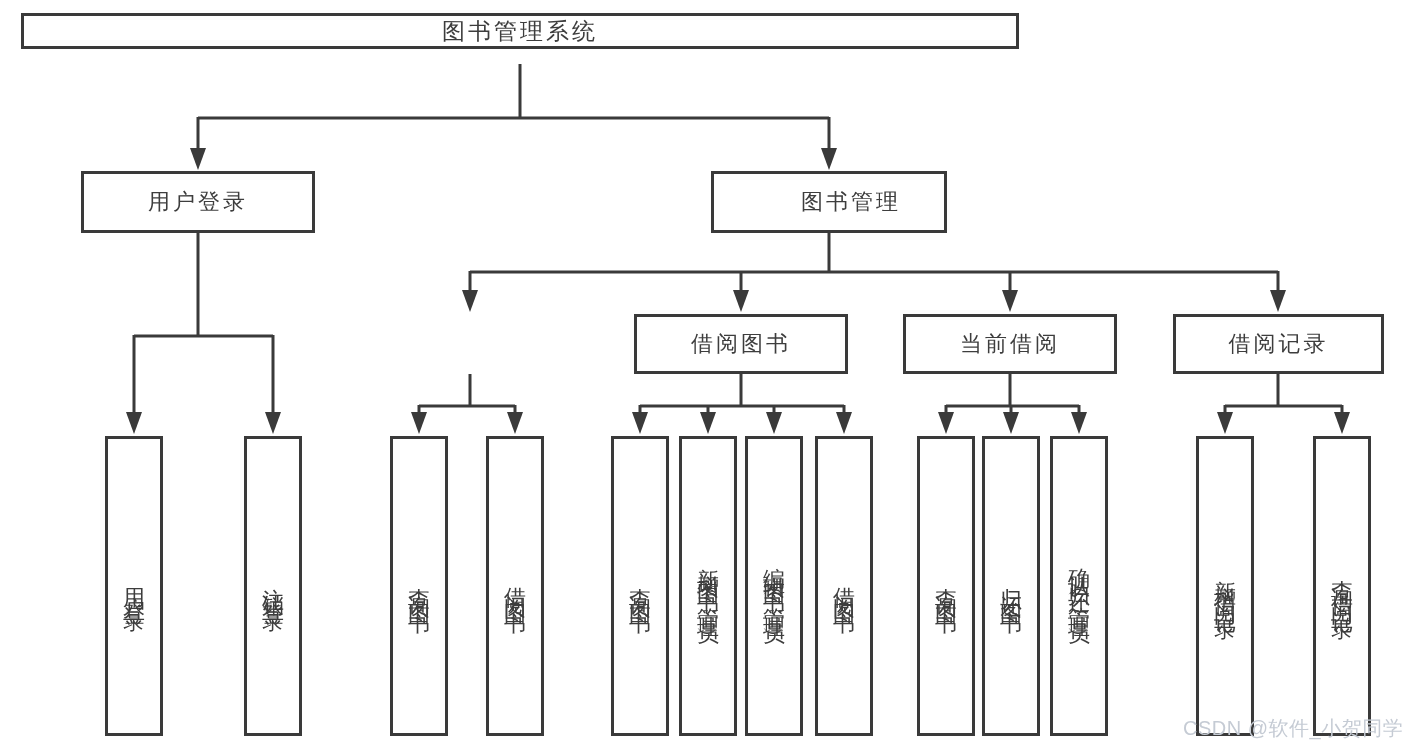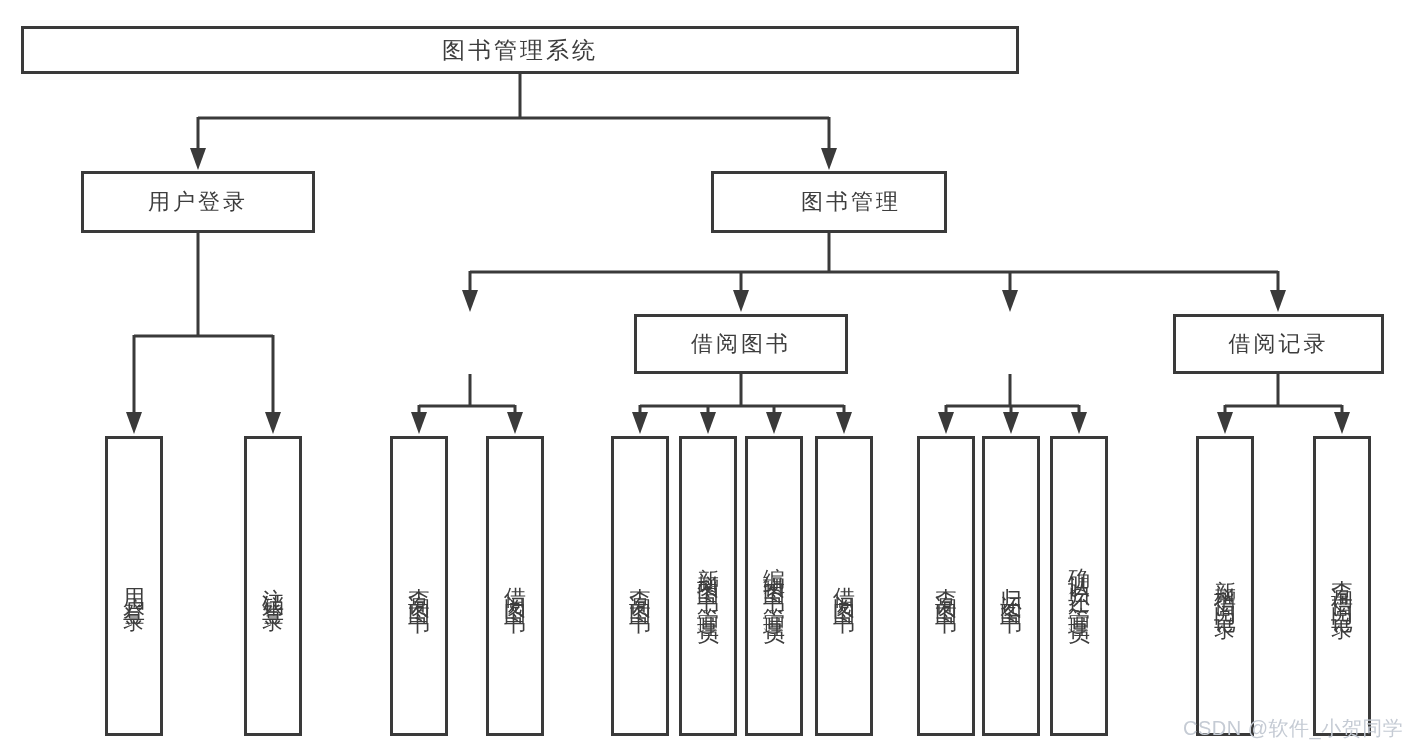--- a/index.html
+++ b/index.html
@@ -92,26 +92,27 @@
       <polygon points="766,412 782,412 774,434"></polygon>
       <polygon points="836,412 852,412 844,434"></polygon>
       <polygon points="938,412 954,412 946,434"></polygon>
       <polygon points="1003,412 1019,412 1011,434"></polygon>
       <polygon points="1071,412 1087,412 1079,434"></polygon>
       <polygon points="1217,412 1233,412 1225,434"></polygon>
       <polygon points="1334,412 1350,412 1342,434"></polygon>
     </g>
   </svg>
 
-  <div class="box hbox title-box" style="left:21px; top:26px; width:998px; height:48px;">图书管理系统</div>
+  <div class="box hbox title-box" style="left:21px; top:13px; width:998px; height:36px;">图书管理系统</div>
 
   <div class="box hbox" style="left:81px; top:171px; width:234px; height:62px;">用户登录</div>
   <div class="box hbox" style="left:711px; top:171px; width:236px; height:62px;padding-left:44px;">图书管理</div>
 
   <div class="box hbox" style="left:634px; top:314px; width:214px; height:60px;">借阅图书</div>
+  <div class="box hbox" style="left:903px; top:314px; width:214px; height:60px;">当前借阅</div>
   <div class="box hbox" style="left:1173px; top:314px; width:211px; height:60px;">借阅记录</div>
 
   <div class="box vbox" style="left:105px; top:436px; width:58px; height:300px;">用户登录</div>
   <div class="box vbox" style="left:244px; top:436px; width:58px; height:300px;">注销登录</div>
 
   <div class="box vbox" style="left:390px; top:436px; width:58px; height:300px;">查询图书</div>
   <div class="box vbox" style="left:486px; top:436px; width:58px; height:300px;">借阅图书</div>
 
   <div class="box vbox" style="left:611px; top:436px; width:58px; height:300px;">查询图书</div>
   <div class="box vbox" style="left:679px; top:436px; width:58px; height:300px;">新增图书（管理员）</div>

